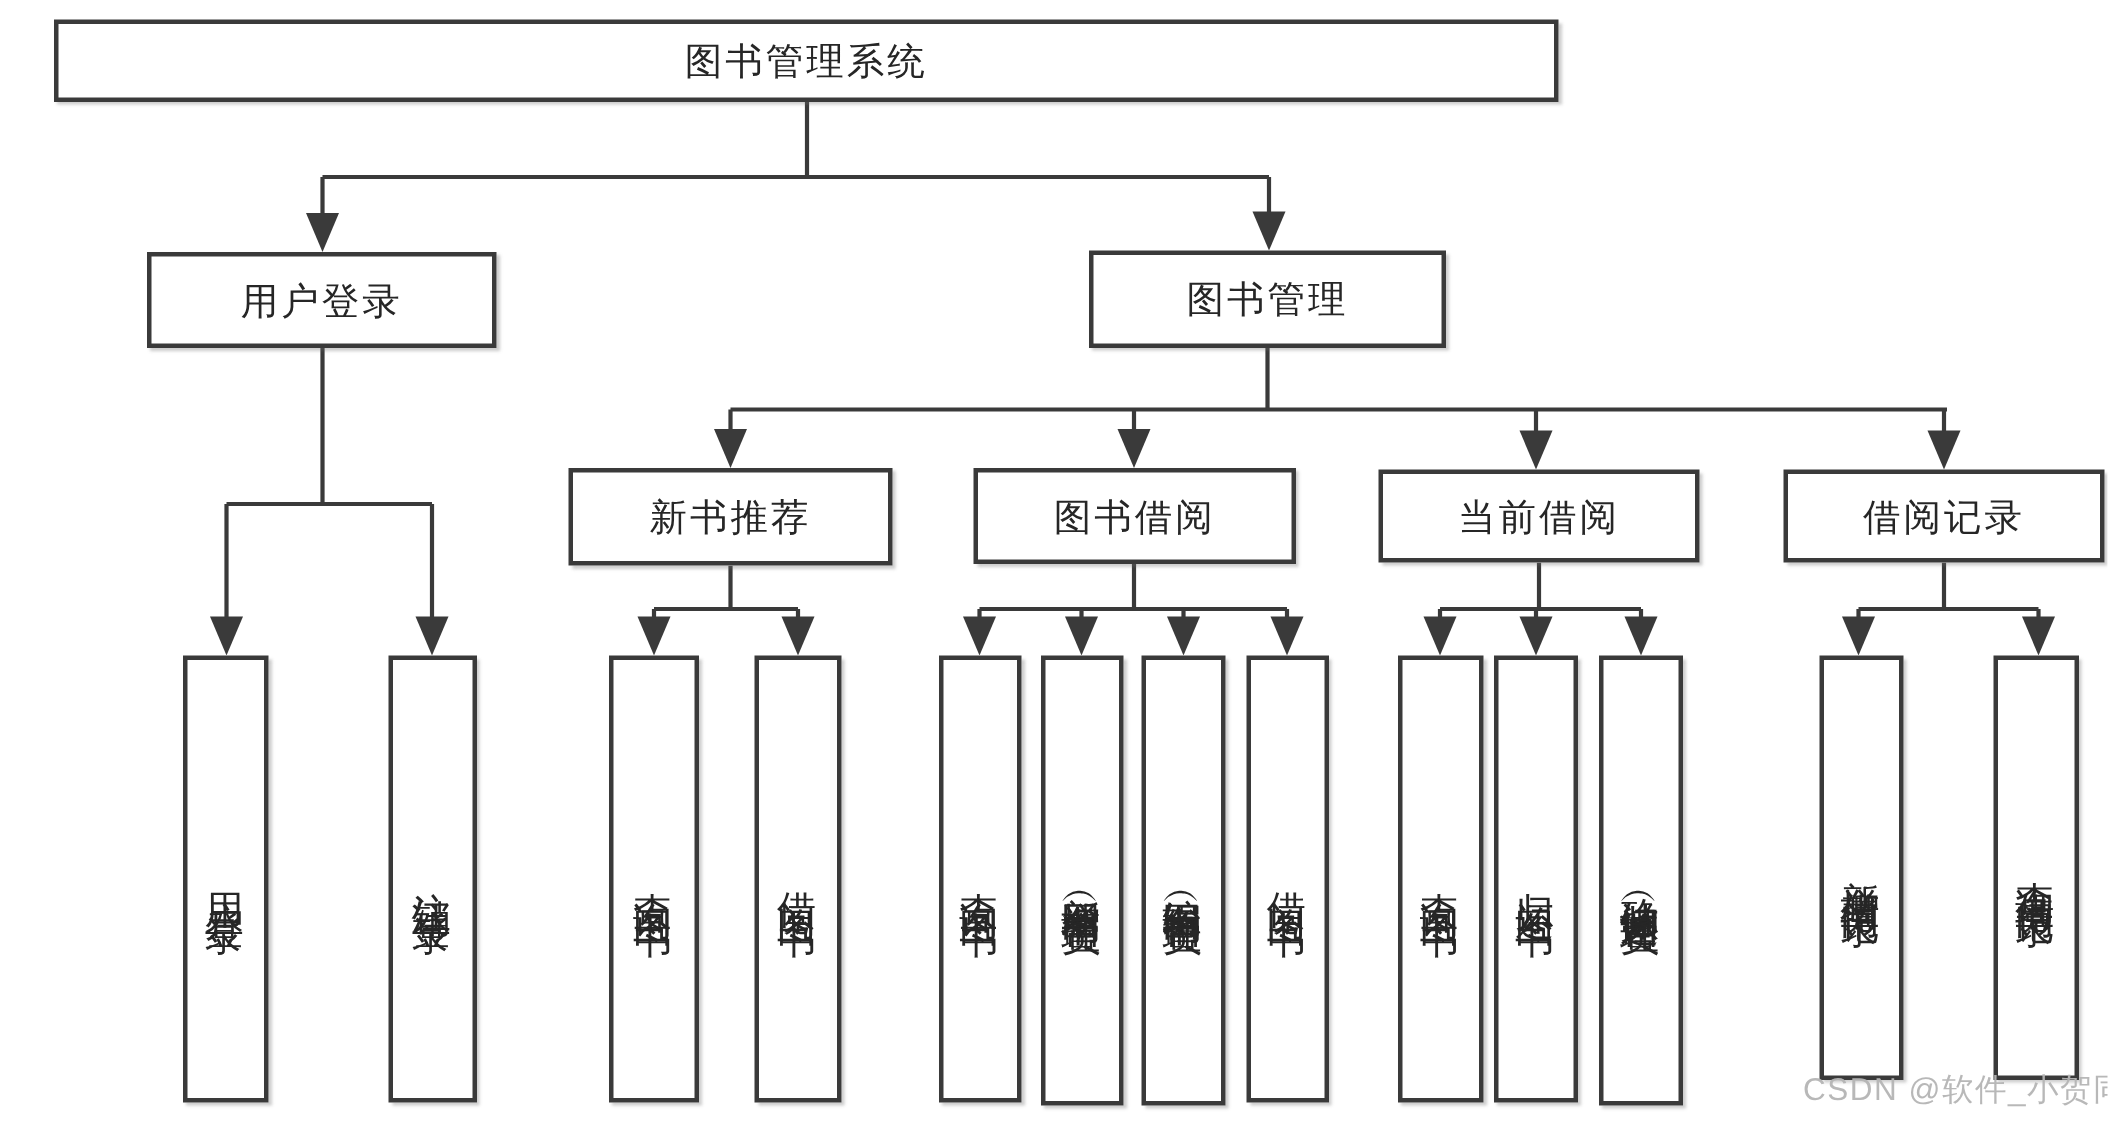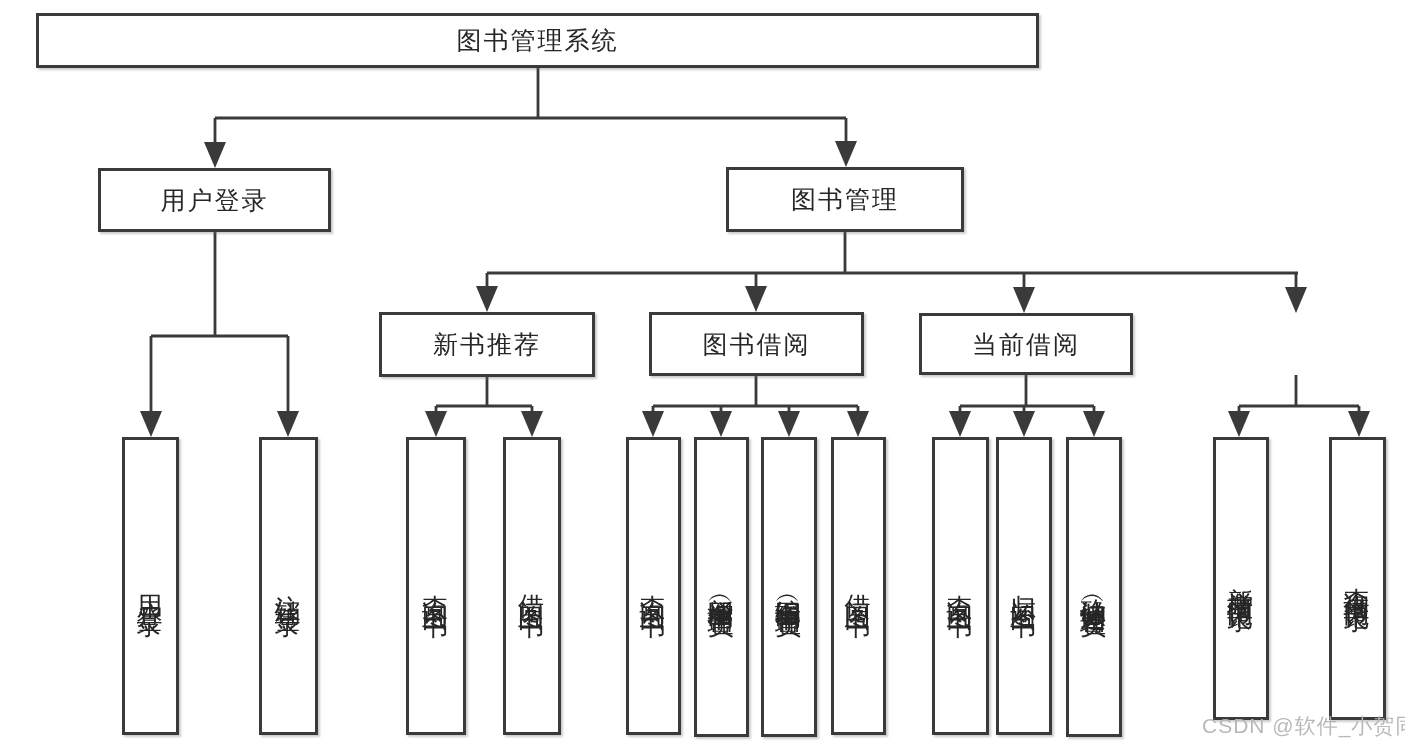--- a/index.html
+++ b/index.html
@@ -79,20 +79,23 @@
 
   <div class="node hbox" style="left:710px; top:167px; width:238px; height:65px;">
     <span>图书管理</span>
   </div>
   <div class="node hbox" style="left:633px; top:312px; width:215px; height:64px;text-align:right;">
     <span>图书借阅</span>
   </div>
   <div class="node hbox" style="left:903px; top:313px; width:214px; height:62px;">
     <span>当前借阅</span>
   </div>
+  <div class="node hbox" style="left:1173px; top:313px; width:214px; height:62px;">
+    <span>借阅记录</span>
+  </div>
 
   <div class="node vbox ls6" style="left:106px; top:437px; width:57px; height:298px;">
     <span>用户登录</span>
   </div>
   <div class="node vbox ls6" style="left:243px; top:437px; width:59px; height:298px;">
     <span>注销登录</span>
   </div>
 
   <div class="node vbox ls6" style="left:390px; top:437px; width:60px; height:298px;">
     <span>查询图书</span>

